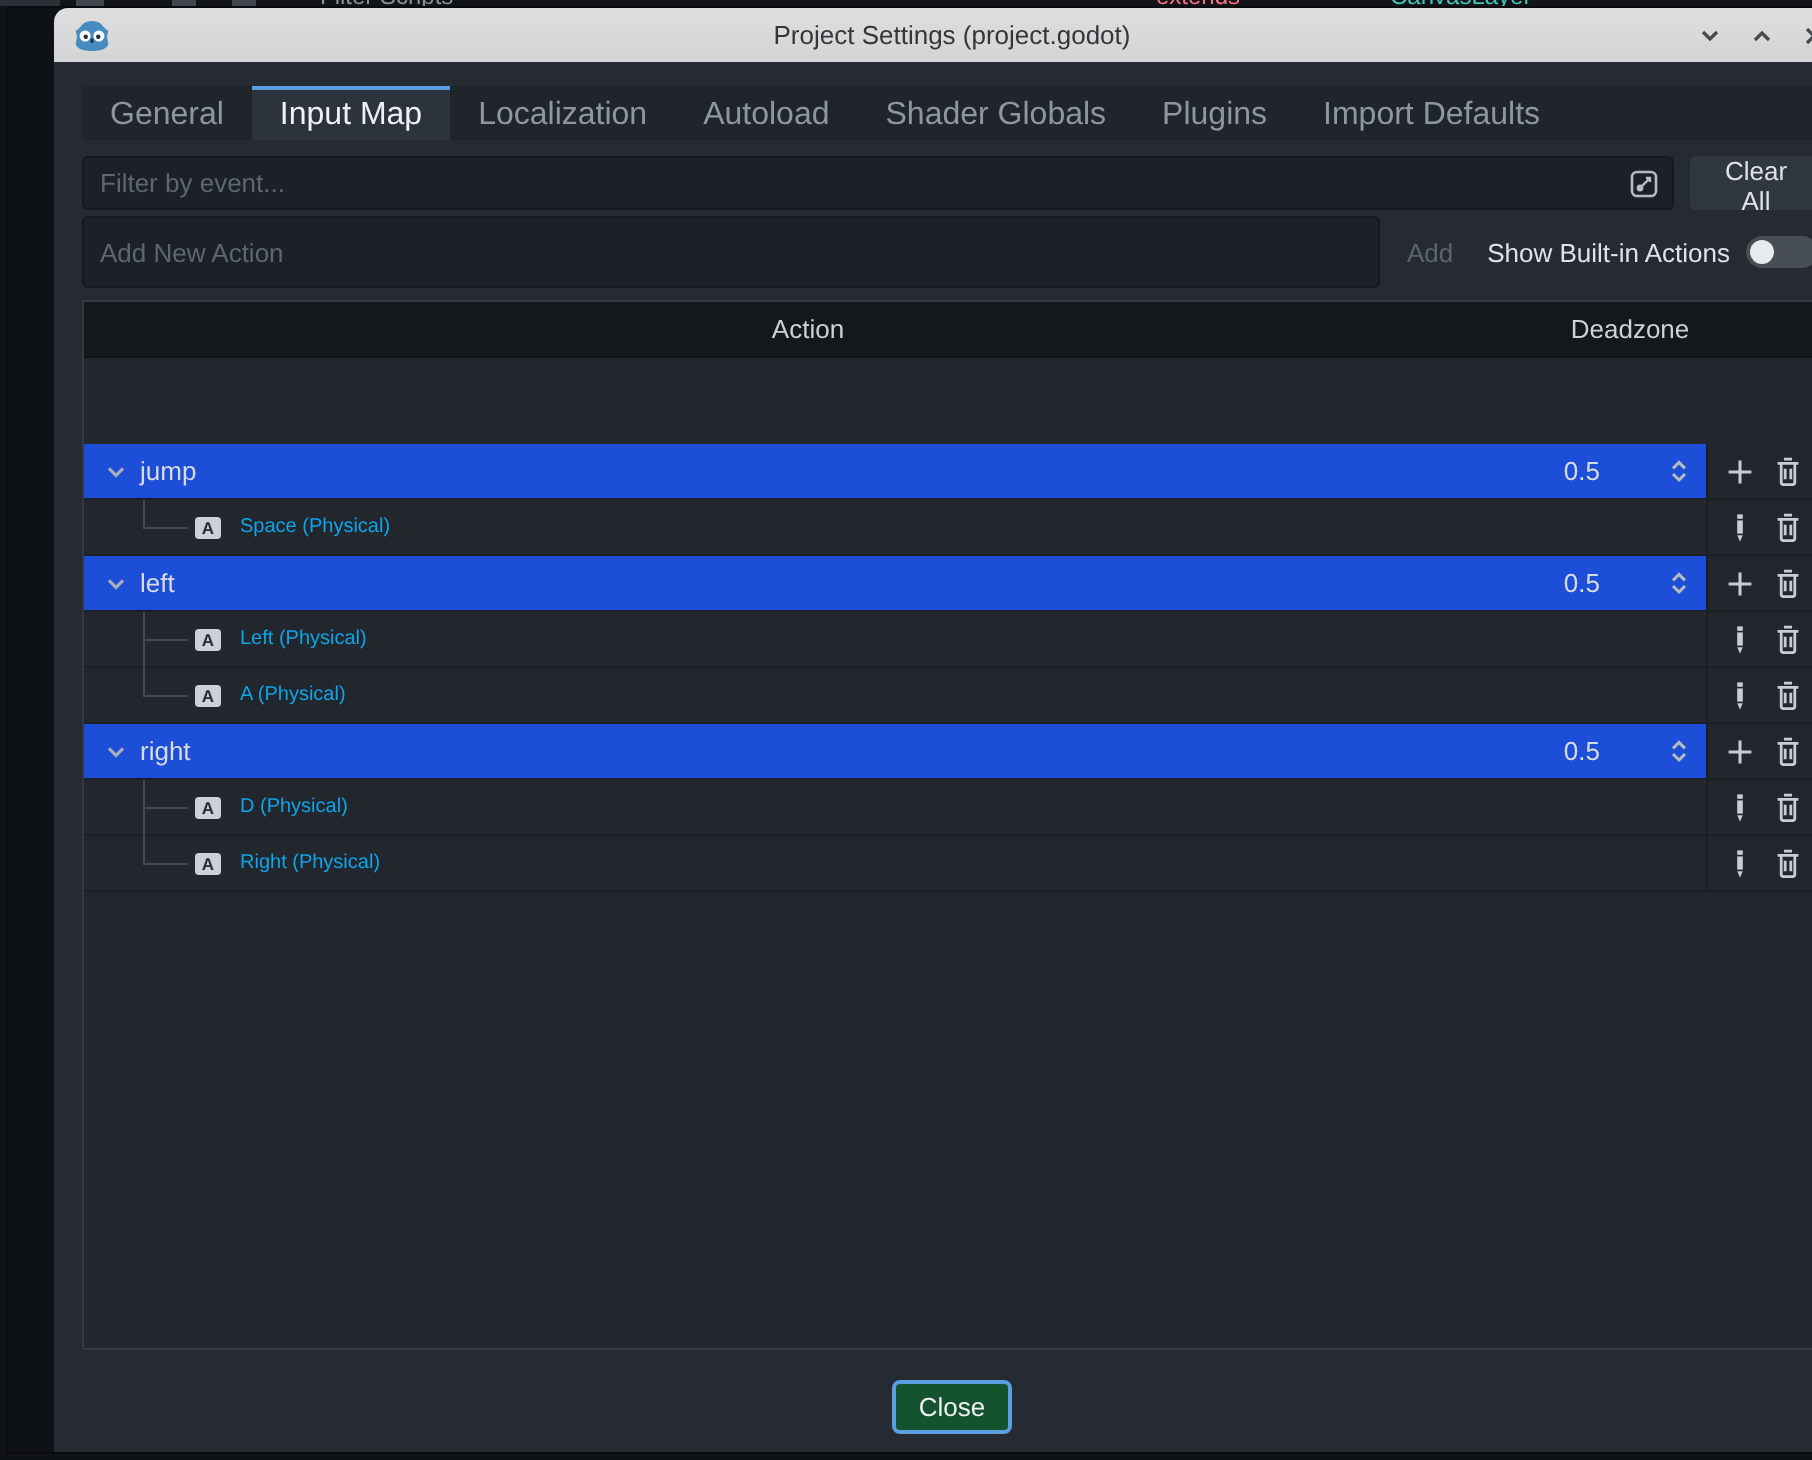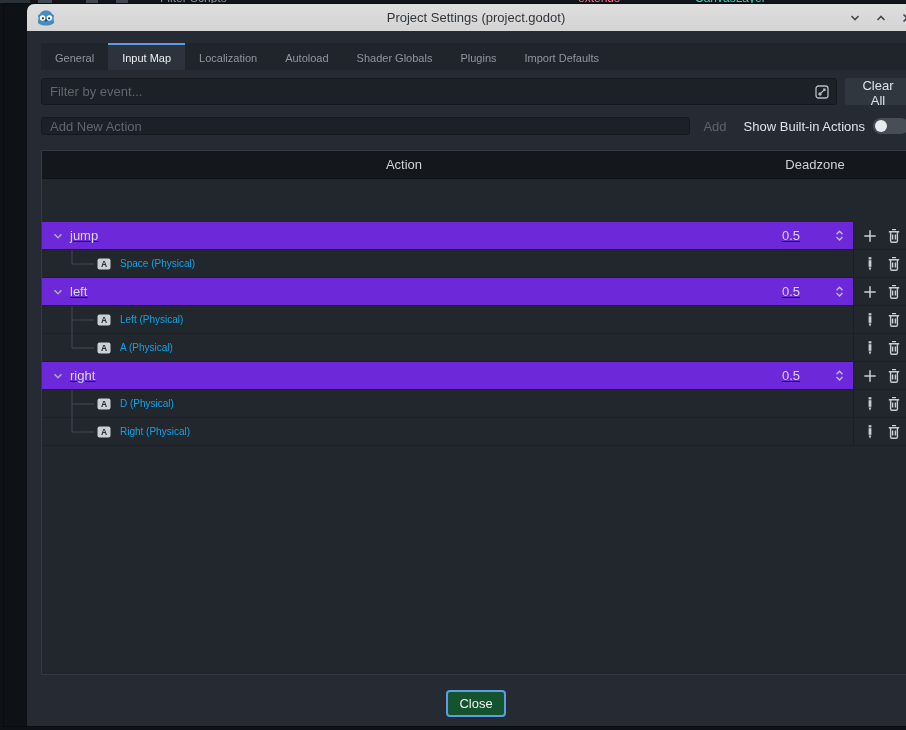--- a/index.html
+++ b/index.html
@@ -14,49 +14,49 @@
   .dialog{position:absolute;left:4px;top:4px;width:898px;height:722px;display:flex;flex-direction:column;box-shadow:0 0 0 1px #090b0e;padding-left:23px;}
   .titlebar{height:27px;flex:none;background:linear-gradient(#dedede,#d4d4d4);border-radius:7px 7px 0 0;display:flex;align-items:center;position:relative;}
   .tb-title{position:absolute;left:0;right:0;text-align:center;color:#33363a;font-size:13px;}
   .tb-icon{margin-left:9px;z-index:1;display:flex;}
   .tb-controls{margin-left:auto;display:flex;gap:8px;margin-right:9px;z-index:1;}
   .tb-btn{width:18px;height:18px;display:flex;align-items:center;justify-content:center;background:none;border:none;padding:0;}
 
   .dialog-body{flex:1;background:#262b33;padding:12px 14px 9px;display:flex;flex-direction:column;min-height:0;box-sizing:border-box;}
 
   .tabbar{display:flex;height:27px;flex:none;background:#20252c;border-radius:2px 2px 0 0;}
-  .tab{padding:0 14px;display:flex;align-items:center;color:#8f969e;font-size:11px;border-top:2px solid transparent;box-sizing:border-box;cursor:default;}
+  .tab{padding:0 14px;display:flex;align-items:center;color:#8f969e;font-size:16px;border-top:2px solid transparent;box-sizing:border-box;cursor:default;}
   .tab.active{background:#2d333c;color:#eef0f3;border-top-color:#5d9ee3;}
 
   .filter-row{display:flex;gap:8px;margin-top:8px;height:27px;flex:none;}
   .gd-input{background:#1c2127;border:1px solid #15191e;border-radius:3px;display:flex;align-items:center;padding:0 8px;box-sizing:border-box;}
   .gd-input input{background:transparent;border:none;outline:none;color:#d8dbdf;font:13px "Liberation Sans",sans-serif;flex:1;min-width:0;padding:0;}
   ::placeholder{color:#5f666e;opacity:1;}
   .filter-name{flex:452;}
   .filter-event{flex:338;padding-right:5px;}
   .btn{background:#31373f;border:none;border-radius:3px;color:#dfe2e6;font:13px "Liberation Sans",sans-serif;padding:0 10px;}
   .clear-all{flex:none;width:66px;}
   .event-icon-btn{background:none;border:none;padding:0 1px;display:flex;}
 
   .add-row{display:flex;margin-top:8px;height:26px;flex:none;align-items:center;}
-  .add-input{flex:1;height:18px;}
+  .add-input{flex:1;height:36px;}
   .add-btn{background:none;border:none;color:#5d646c;font:13px "Liberation Sans",sans-serif;padding:0 9px;margin-left:4px;}
   .builtin-label{color:#dfe2e6;font-size:13px;margin:0 8px 0 8px;}
   .toggle{flex:none;width:36px;height:16px;border-radius:8px;background:#474e56;position:relative;border:none;padding:0;margin-right:2px;}
   .toggle-knob{position:absolute;left:2px;top:2px;width:12px;height:12px;border-radius:50%;background:#e8ebee;}
 
   .tree{margin-top:11px;flex:1;background:#22272e;border:1px solid #343a43;display:flex;flex-direction:column;min-height:0;box-sizing:border-box;gap:43px;}
   .tree-header{height:27px;flex:none;background:#14181d;display:flex;align-items:center;color:#ced2d7;font-size:13px;border-bottom:1px solid #101419;}
   .th-action{flex:1;text-align:center;padding-left:46px;}
   .th-dead{width:190px;text-align:center;}
   .tree-rows{flex:1;overflow:hidden;}
 
   .trow{height:28px;display:flex;align-items:stretch;border-bottom:1px solid #1b2026;box-sizing:border-box;}
   .trow-main{flex:1;display:flex;align-items:center;min-width:0;}
-  .trow.action .trow-main{background:#6d28d9;text-decoration:underline;}
+  .trow.action .trow-main{background:#1d4ed8;}
   .trow-buttons{width:56px;flex:none;display:flex;align-items:center;justify-content:space-evenly;border-left:1px solid #1a1f25;}
   .chev{margin-left:9px;flex:none;}
   .action-name{color:#d8dbdf;font-size:13px;margin-left:5px;flex:1;min-width:0;}
   .dz{display:flex;align-items:center;justify-content:flex-end;gap:32px;padding-right:6px;flex:none;}
   .dz-val{color:#d8dbdf;font-size:13px;}
   .guide{margin-left:22px;flex:none;display:block;}
   .keycap{flex:none;margin-left:2px;}
   .ev-label{color:#0ea5e9;font-size:10px;margin-left:8px;}
   .icon-btn{background:none;border:none;padding:0;display:flex;align-items:center;}
 

